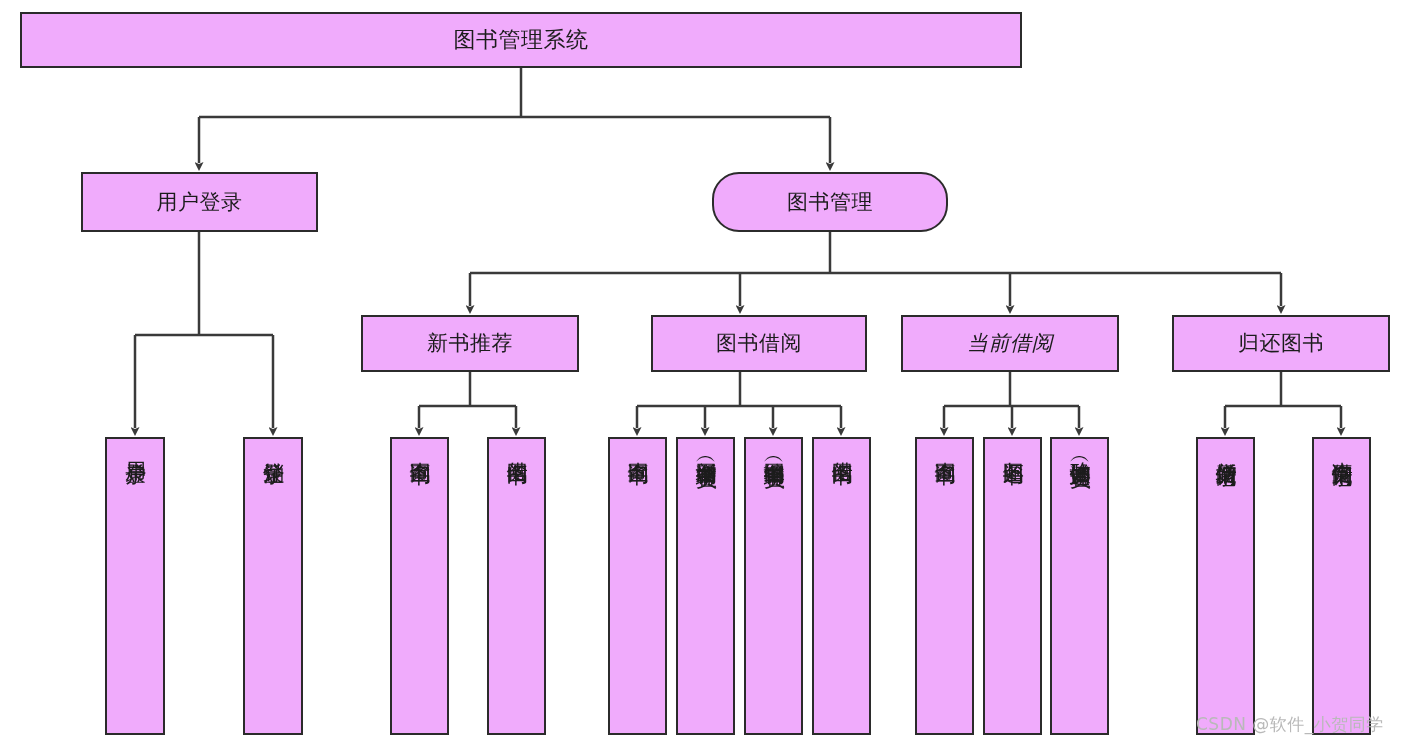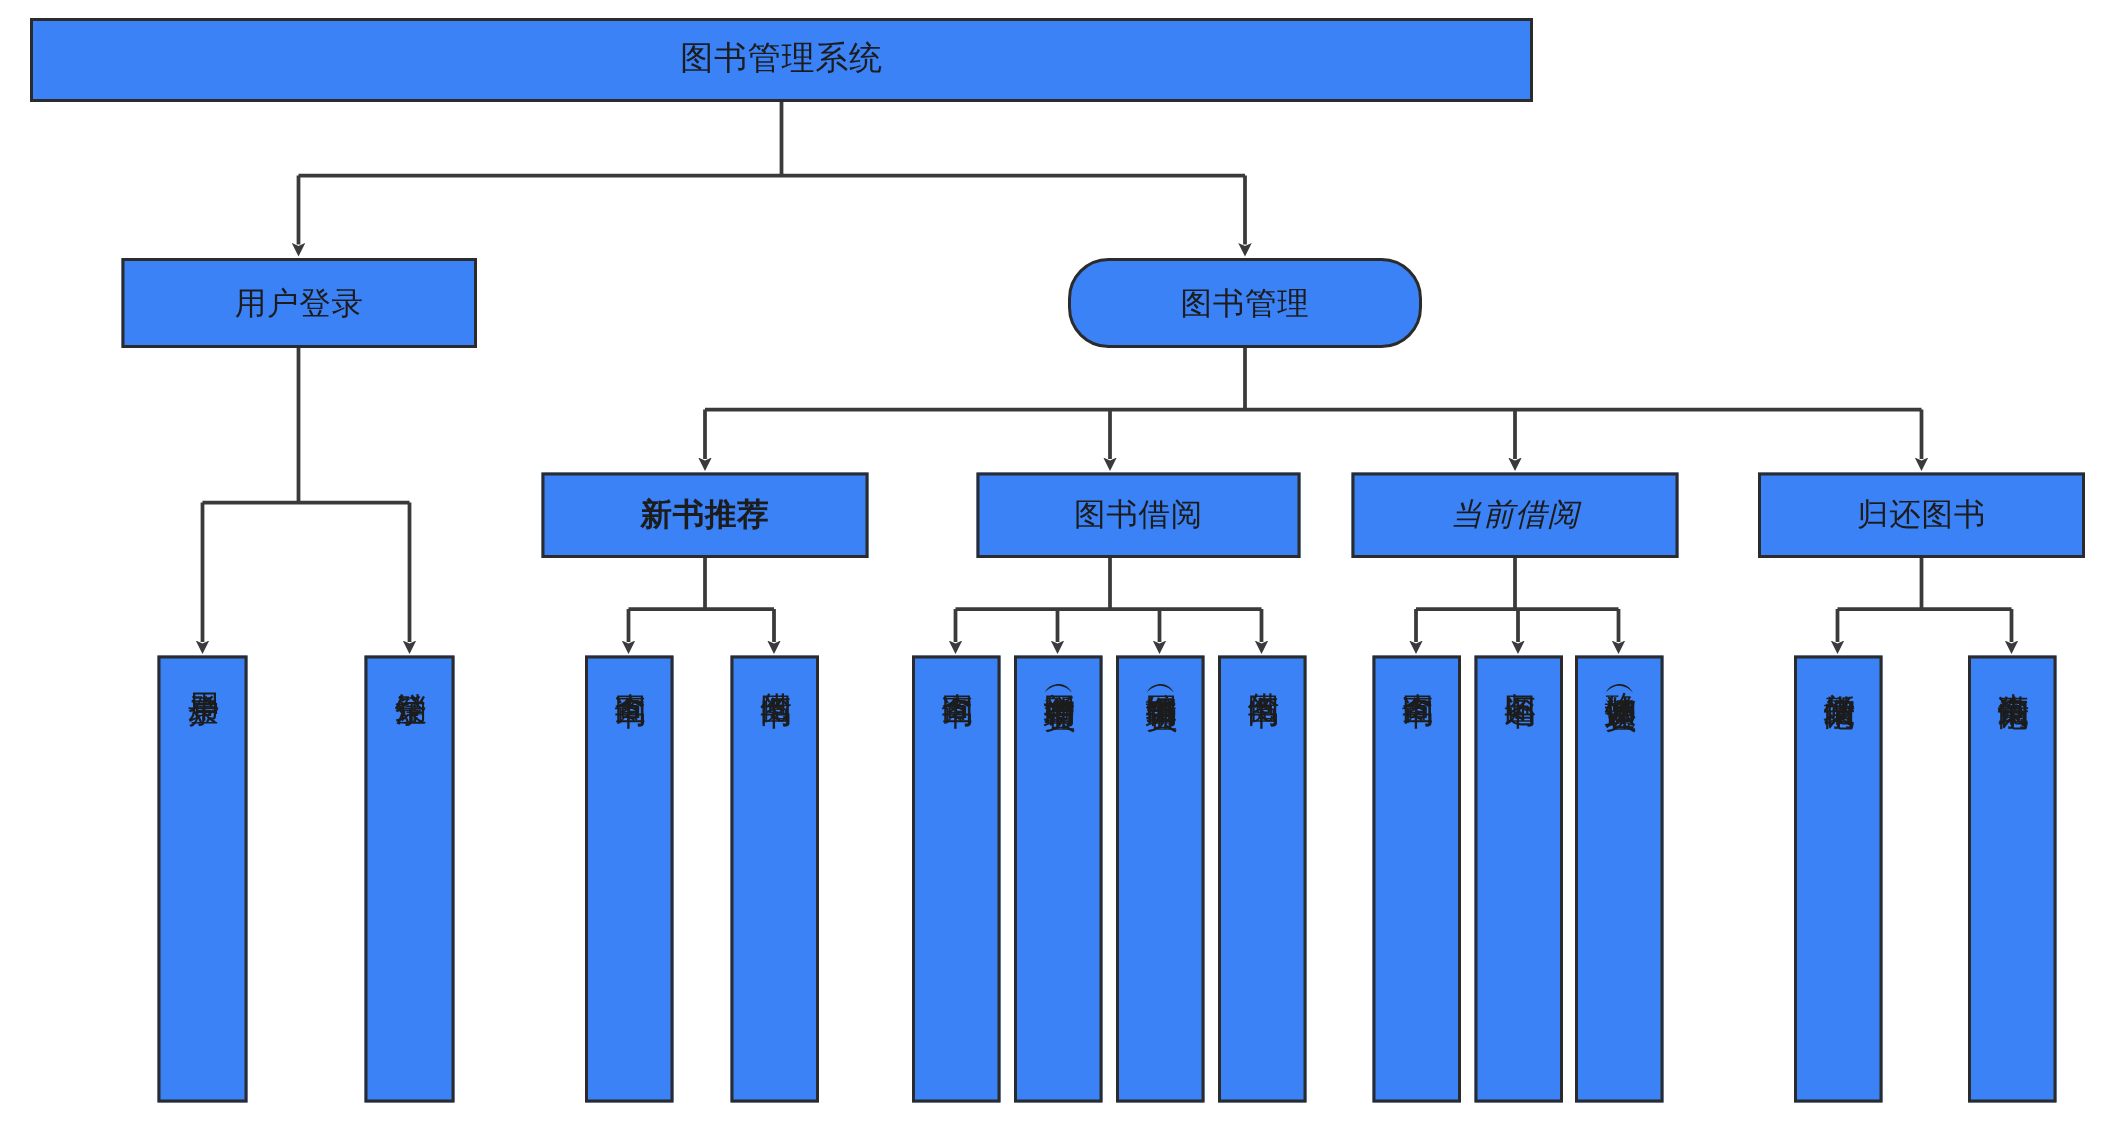--- a/index.html
+++ b/index.html
@@ -21,21 +21,21 @@
     position: absolute;
     left: 0;
     top: 0;
     width: 1405px;
     height: 747px;
   }
   .node-box {
     position: absolute;
     box-sizing: border-box;
     border: 2px solid #2b2b2b;
-    background: #3b82f6;
+    background: #f0abfc;
     display: flex;
     align-items: center;
     justify-content: center;
     z-index: 2;
   }
   .node-label {
     color: #1c1c1c;
     font-size: 21px;
     line-height: 1.15;
     letter-spacing: 0.5px;
@@ -120,21 +120,21 @@
   <div id="node-layer">
       <div class="node-box root" style="left: 20px; top: 12px; width: 1002px; height: 56px; border-color: rgb(43, 43, 43);">
         <span class="node-label" style="color: rgb(28, 28, 28);">图书管理系统</span>
       </div>
       <div class="node-box" style="left: 81px; top: 172px; width: 237px; height: 60px; border-color: rgb(43, 43, 43);">
         <span class="node-label" style="color: rgb(28, 28, 28);">用户登录</span>
       </div>
       <div class="node-box" style="left: 712px; top: 172px; width: 236px; height: 60px; border-color: rgb(43, 43, 43); border-radius: 27px;">
         <span class="node-label" style="color: rgb(28, 28, 28);">图书管理</span>
       </div>
-      <div class="node-box" style="left: 361px; top: 315px; width: 218px; height: 57px; border-color: rgb(43, 43, 43); font-weight: bold;">
+      <div class="node-box" style="left: 361px; top: 315px; width: 218px; height: 57px; border-color: rgb(43, 43, 43);">
         <span class="node-label" style="color: rgb(28, 28, 28);">新书推荐</span>
       </div>
       <div class="node-box" style="left: 632px; top: 315px; width: 216px; height: 57px; border-color: rgb(43, 43, 43); margin-left: 19px;">
         <span class="node-label" style="color: rgb(28, 28, 28);">图书借阅</span>
       </div>
       <div class="node-box" style="left: 901px; top: 315px; width: 218px; height: 57px; border-color: rgb(43, 43, 43); font-style: italic;">
         <span class="node-label" style="color: rgb(28, 28, 28);">当前借阅</span>
       </div>
       <div class="node-box" style="left: 1172px; top: 315px; width: 218px; height: 57px; border-color: rgb(43, 43, 43);">
         <span class="node-label" style="color: rgb(28, 28, 28);">归还图书</span>
@@ -173,14 +173,15 @@
         <span class="node-label" style="color: rgb(28, 28, 28);">确认归还（管理员）</span>
       </div>
       <div class="node-box vertical" style="left: 1196px; top: 437px; width: 59px; height: 298px; border-color: rgb(43, 43, 43);">
         <span class="node-label" style="color: rgb(28, 28, 28);">新增借阅记录</span>
       </div>
       <div class="node-box vertical" style="left: 1312px; top: 437px; width: 59px; height: 298px; border-color: rgb(43, 43, 43);">
         <span class="node-label" style="color: rgb(28, 28, 28);">查询借阅记录</span>
       </div>
     </div>
 
+  <div class="watermark" style="left: 1196px; top: 713px; color: rgb(185, 185, 185);">CSDN @软件_小贺同学</div>
 
 </div>
 
 </body></html>

